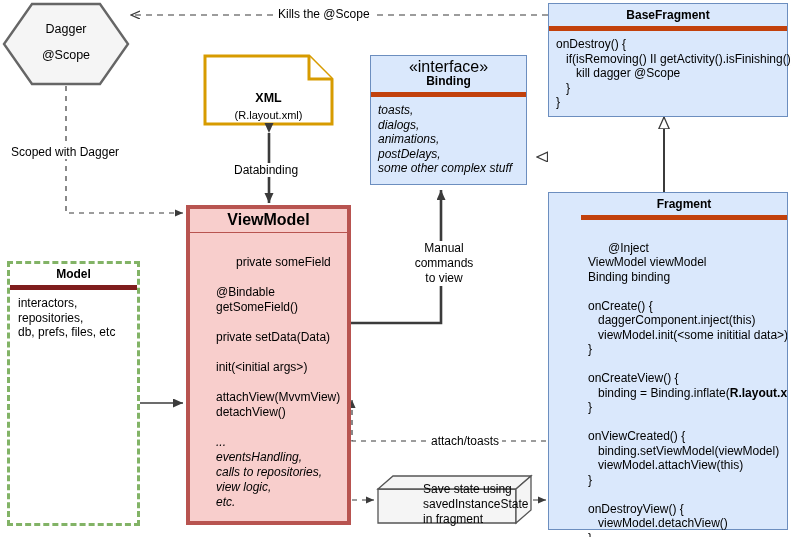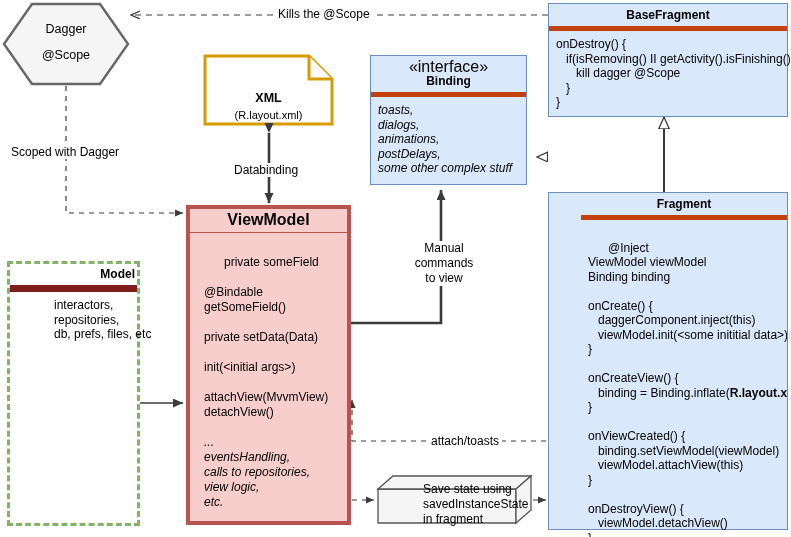--- a/index.html
+++ b/index.html
@@ -22,30 +22,30 @@
   .uml .hdr .stereo{display:block;font-weight:normal;font-size:16px;}
   .uml .body{padding:6px 7px;line-height:14.5px;white-space:pre;overflow:hidden;}
   .uml .body.italic{font-style:italic;}
 
   
   .vm{background:#f8cecc;border:4px solid #b85450;}
   .vm .hdr{
     text-align:center;font-weight:bold;font-size:16px;
     padding:4px 2px 5px 2px;border-bottom:1px solid #b85450;line-height:14px;
   }
-  .vm .body{padding:7px 14px;line-height:15px;white-space:pre;}
+  .vm .body{padding:7px 26px;line-height:15px;white-space:pre;}
   .vm .body .ital{font-style:italic;}
 
   
   .model{background:#ffffff;border:3px dashed #82b366;}
   .model .hdr{
-    text-align:right;font-weight:bold;font-size:12px;
-    padding:3px 2px 4px 2px;border-bottom:7px solid #7f1d1d;line-height:14px;
-  }
-  .model .body{padding:6px 8px;line-height:14.5px;white-space:pre;margin-left:36px;}
+    text-align:center;font-weight:bold;font-size:12px;
+    padding:3px 2px 4px 2px;border-bottom:5px solid #7f1d1d;line-height:14px;
+  }
+  .model .body{padding:6px 8px;line-height:14.5px;white-space:pre;}
 
   
   .edge-label{position:absolute;background:#ffffff;padding:0 3px;
     font-size:12px;line-height:14px;white-space:nowrap;text-align:center;}
   .edge-label.multi{white-space:pre;}
   .hex-label{position:absolute;text-align:center;width:100%;font-size:12.5px;}
   .cube-label{position:absolute;text-align:left;font-size:12px;line-height:15px;white-space:pre;padding-left:44px;}
   b{font-weight:bold;}
 </style>
 </head>

